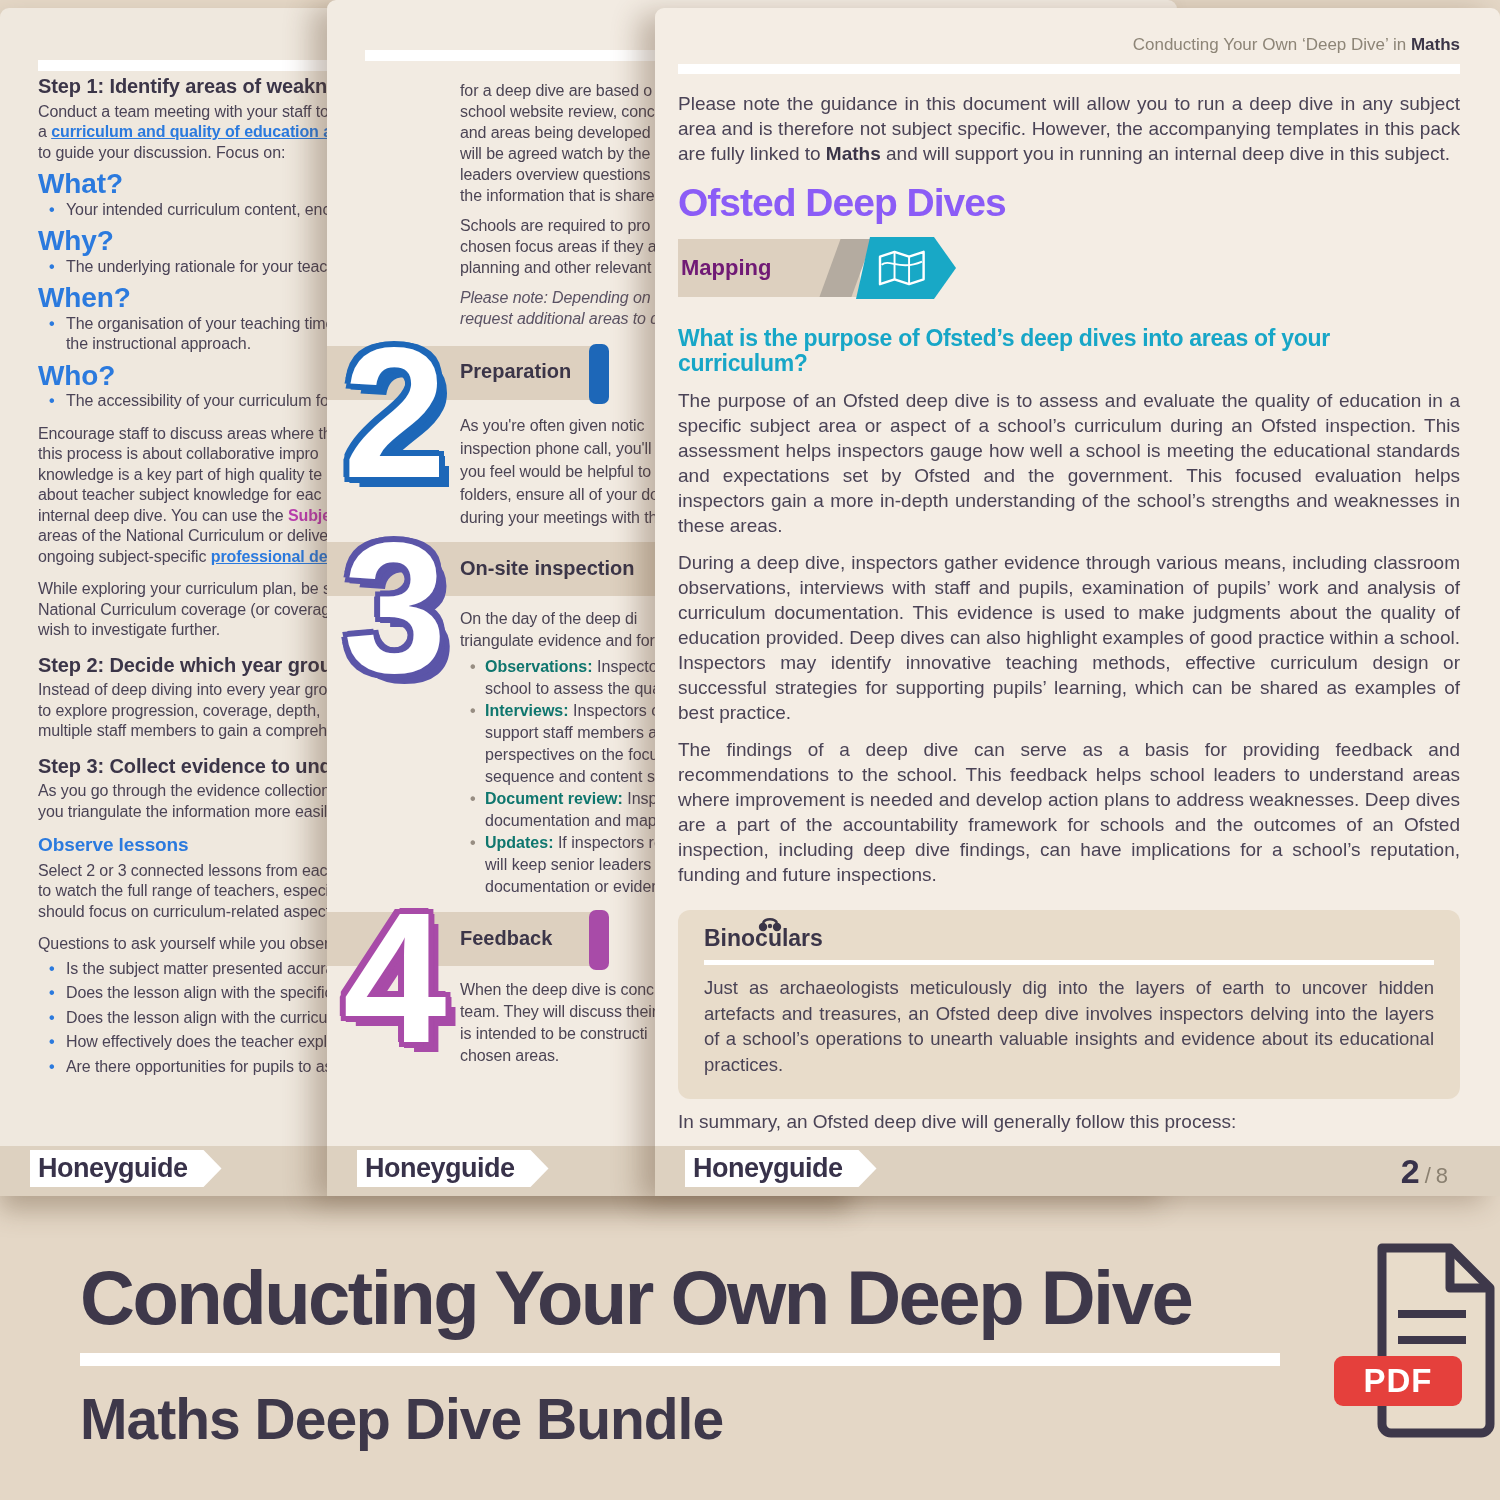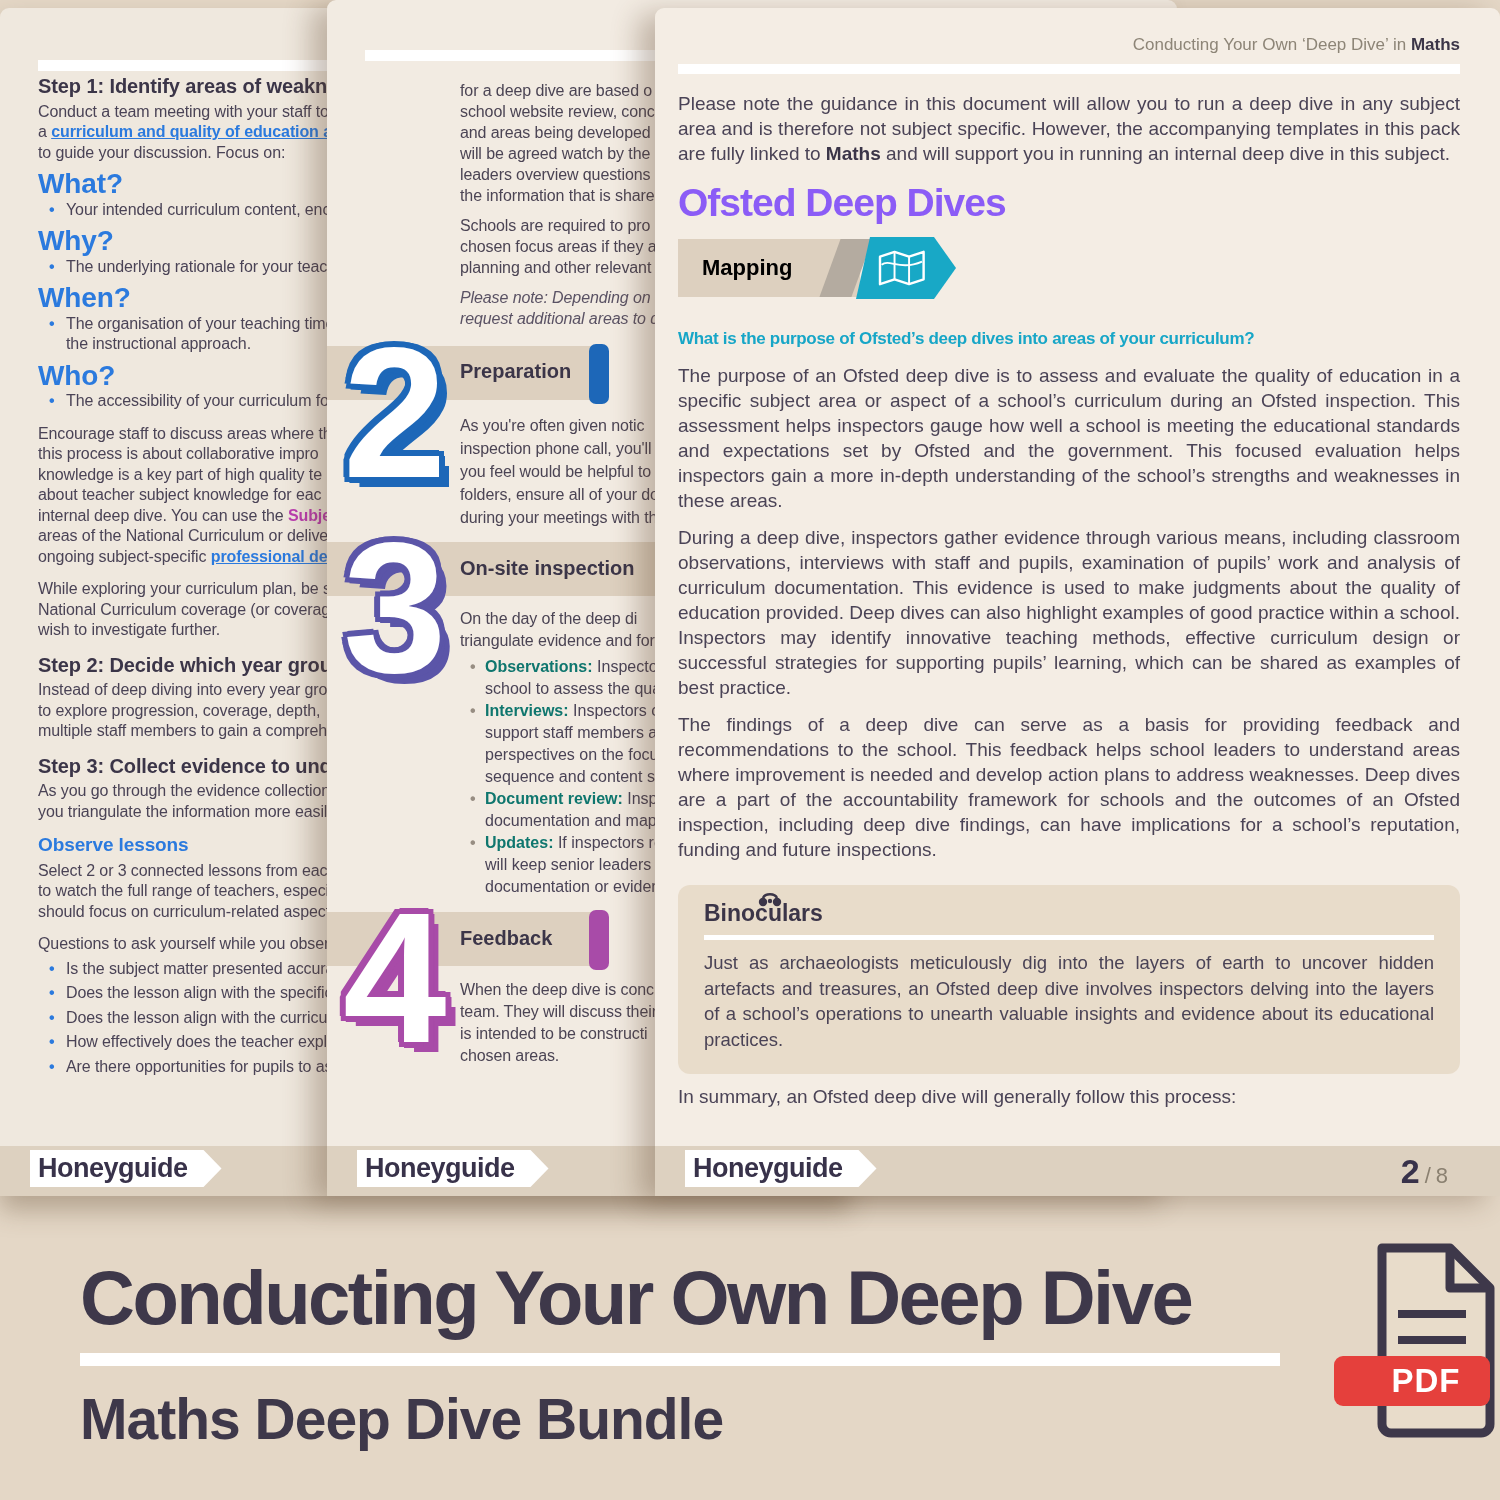--- a/index.html
+++ b/index.html
@@ -6,21 +6,21 @@
   .canvas{position:relative;width:1500px;height:1500px;background:#e4d7c6;overflow:hidden;
           font-family:"Liberation Sans",sans-serif;color:#4a4356;}
 
   
   .banner{position:absolute;left:0;top:1196px;width:1500px;height:304px;}
   .banner-title{position:absolute;left:80px;top:58px;font-size:76px;font-weight:800;color:#3e384a;letter-spacing:-2.5px;white-space:nowrap;}
   .banner-rule{position:absolute;left:80px;top:157px;width:1200px;height:13px;background:#ffffff;}
   .banner-sub{position:absolute;left:80px;top:190px;font-size:57px;font-weight:600;color:#3e384a;letter-spacing:-1px;white-space:nowrap;}
   .pdficon{position:absolute;left:1348px;top:44px;width:150px;height:200px;}
   .pdf-badge{position:absolute;left:-14px;top:116px;width:128px;height:50px;background:#e5403c;border-radius:9px;
-             color:#fff;font-size:33px;font-weight:800;display:flex;align-items:center;justify-content:center;letter-spacing:1px;padding-left:28px;}
+             color:#fff;font-size:33px;font-weight:800;display:flex;align-items:center;justify-content:center;letter-spacing:1px;}
 
   
   .page{position:absolute;overflow:hidden;border-radius:9px 9px 0 0;}
   .page-left{left:0;top:8px;width:850px;height:1188px;background:#efe8de;z-index:1;box-shadow:0 14px 26px rgba(90,65,40,.35);}
   .page-mid{left:327px;top:0;width:850px;height:1196px;background:#f2ebe2;z-index:2;box-shadow:-16px 6px 28px rgba(90,65,40,.33);}
   .page-right{left:655px;top:8px;width:845px;height:1188px;background:#f4ede4;z-index:3;box-shadow:-16px 6px 28px rgba(90,65,40,.33);}
   .prule{position:absolute;height:11px;background:#fff;}
 
   .pfoot{position:absolute;left:0;right:0;bottom:0;height:50px;background:#ddd1c0;z-index:6;}
   .logo{position:absolute;left:38px;top:7px;font-weight:800;font-size:27px;color:#38324a;letter-spacing:-0.5px;}
@@ -67,26 +67,26 @@
   .rp{position:absolute;left:23px;top:0;width:782px;font-size:19px;line-height:25px;color:#4a4356;}
   .r-head{margin-top:24px;text-align:right;font-size:17px;color:#8d8577;}
   .r-head b{color:#3b3548;font-weight:700;}
   .r-rule{height:10px;background:#fff;margin-top:7px;}
   .rp p{margin:12px 0 0;text-align:justify;}
   .rp .intro{margin-top:17px;}
   .rp b{color:#3b3548;}
   .r-h1{margin-top:24px;font-size:39px;font-weight:800;color:#8b5cf6;letter-spacing:-1px;}
   .maprow{position:relative;margin-top:22px;height:62px;width:320px;}
   .mapbox{position:absolute;left:0;top:2px;width:182px;height:58px;background:#ddd0bf;
-          font-size:22px;font-weight:800;color:#000000;line-height:58px;padding-left:24px;box-sizing:border-box;}
+          font-size:22px;font-weight:800;color:#701a75;line-height:58px;padding-left:3px;box-sizing:border-box;}
   .mapstripe{position:absolute;left:152px;top:2px;width:32px;height:58px;background:#b4aba0;transform:skewX(-20deg);}
   .maptag{position:absolute;left:178px;top:0;width:100px;height:62px;background:#18a8c6;
           clip-path:polygon(14% 0,78% 0,100% 50%,78% 100%,0 100%);display:flex;align-items:center;justify-content:center;}
   .maptag svg{margin-right:10px;}
-  .r-q{margin-top:27px;font-size:17px;font-weight:800;color:#17a6c7;letter-spacing:-0.3px;}
+  .r-q{margin-top:27px;font-size:23px;font-weight:800;color:#17a6c7;letter-spacing:-0.3px;}
   .bino-box{margin-top:23px;background:#e8dcca;border-radius:12px;padding:16px 26px 22px;}
   .bino-h{position:relative;display:inline-block;font-size:23px;font-weight:800;color:#3b3548;}
   .bino-h svg{position:absolute;left:53px;top:-9px;}
   .bino-rule{height:5px;background:#fff;margin:8px 0 10px;}
   .bino-box p{margin:0;text-align:justify;font-size:18.5px;line-height:25.5px;}
   .r-sub{margin-top:10px;}
 
   .c-blue{--c:#1d67b8;}  .c-purple{--c:#5b55a8;}  .c-magenta{--c:#a84ba8;}
   .bg-blue{background:#1d67b8;} .bg-magenta{background:#a84ba8;}
 </style>

